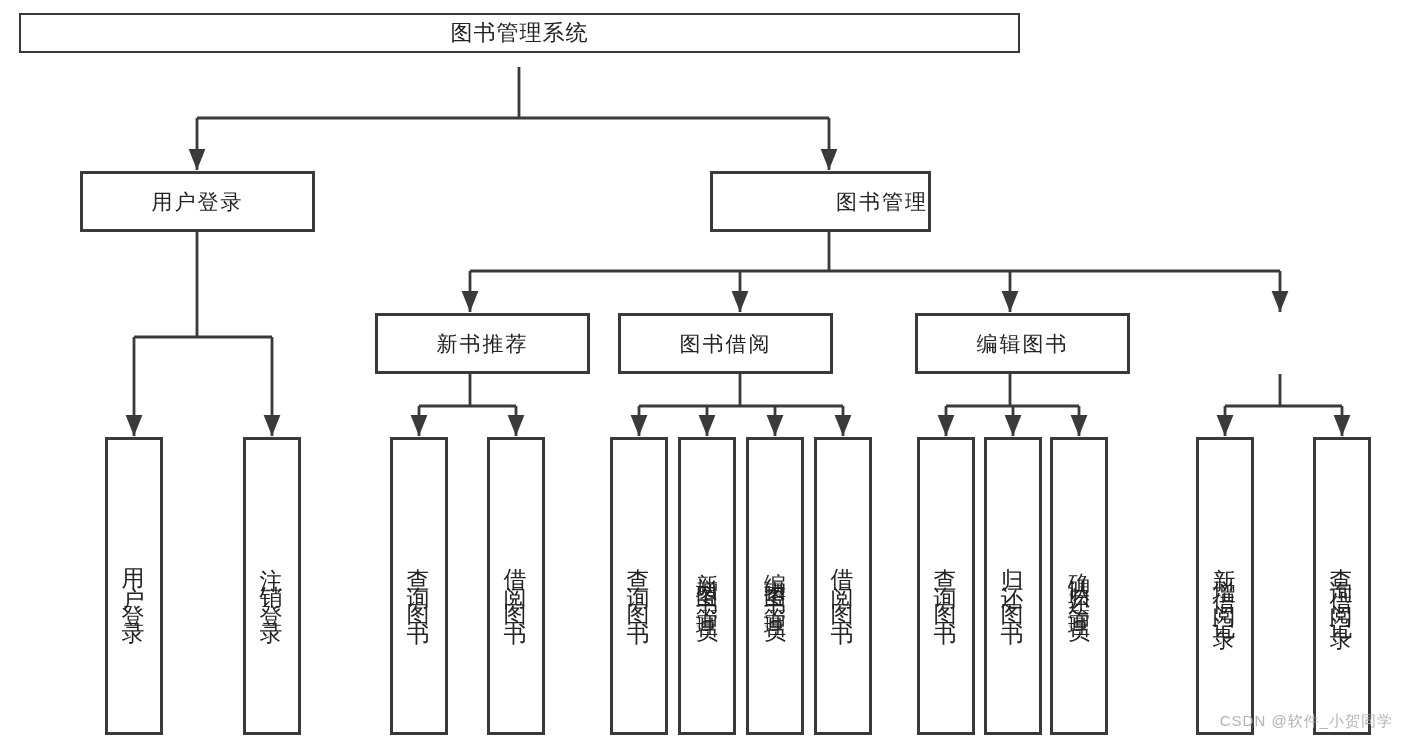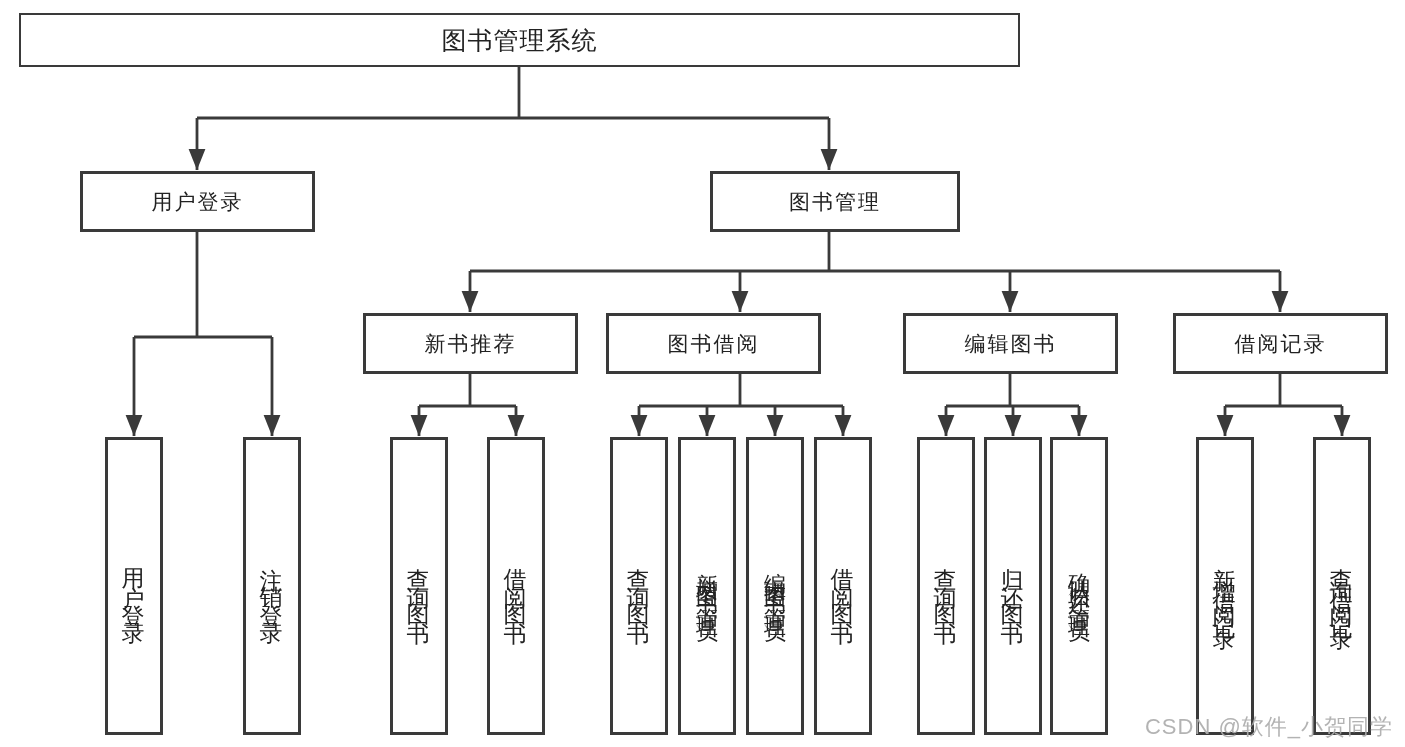--- a/index.html
+++ b/index.html
@@ -13,43 +13,43 @@
   #connectors{position:absolute;left:0;top:0;pointer-events:none;}
   .node{
     position:absolute;
     background:#ffffff;
     border:3px solid #3a3a3a;
     display:flex;align-items:center;justify-content:center;
     color:#222222;
     box-sizing:border-box;
   }
   .root{
-    left:19px;top:13px;width:1001px;height:54px;
+    left:19px;top:13px;width:1001px;height:40px;
     border-width:2px;
-    font-size:25px;letter-spacing:1px;align-items:center;
+    font-size:22px;letter-spacing:1px;align-items:center;
   }
   .lvl2{top:171px;width:235px;height:61px;font-size:21px;letter-spacing:2px;}
-  .lvl3{top:313px;width:215px;height:61px;font-size:21px;letter-spacing:2px;}
+  .lvl3{top:313px;width:215px;height:61px;font-size:21px;letter-spacing:2px;margin-left:12px;}
   .leaf{
     top:437px;width:58px;height:298px;
     border-width:3px;
   }
   .vtext{
     writing-mode:vertical-rl;
     text-orientation:mixed;
     color:#222222;
     white-space:nowrap;
   }
   .len4{font-size:23px;letter-spacing:18px;}
   .len6{font-size:23px;letter-spacing:12px;}
   .len9{font-size:22px;letter-spacing:7px;}
   .watermark{
     position:absolute;
     right:12px;top:712px;
-    font-size:22px;
+    font-size:15px;
     color:rgba(172,172,172,0.92);
     letter-spacing:1px;
     z-index:5;
     pointer-events:none;
   }
 </style>
 </head>
 <body>
 
 <div id="stage">
@@ -92,35 +92,32 @@
     </g>
   </svg>
 
   <div class="node root">
     <span>图书管理系统</span>
   </div>
 
   <div class="node lvl2" style="left:80px;">
     <span>用户登录</span>
   </div>
-  <div class="node lvl2" style="left:710px;width:250px;">
+  <div class="node lvl2" style="left:710px;width:221px;justify-content:flex-end;">
     <span>图书管理</span>
   </div>
 
   <div class="node lvl3" style="left:363px;">
     <span>新书推荐</span>
   </div>
   <div class="node lvl3" style="left:606px;">
     <span>图书借阅</span>
   </div>
   <div class="node lvl3" style="left:903px;">
     <span>编辑图书</span>
-  </div>
-  <div class="node lvl3" style="left:1173px;">
-    <span>借阅记录</span>
   </div>
 
   <div class="node leaf" style="left:105px;">
     <span class="vtext len4">用户登录</span>
   </div>
   <div class="node leaf" style="left:243px;">
     <span class="vtext len4">注销登录</span>
   </div>
   <div class="node leaf" style="left:390px;">
     <span class="vtext len4">查询图书</span>

